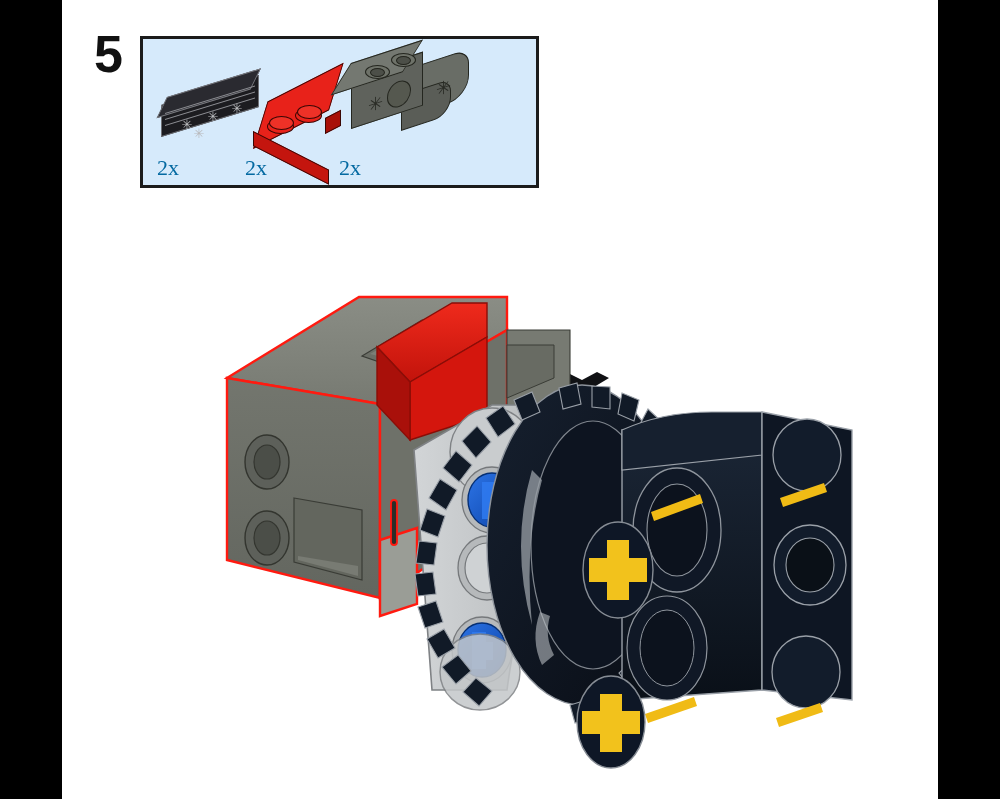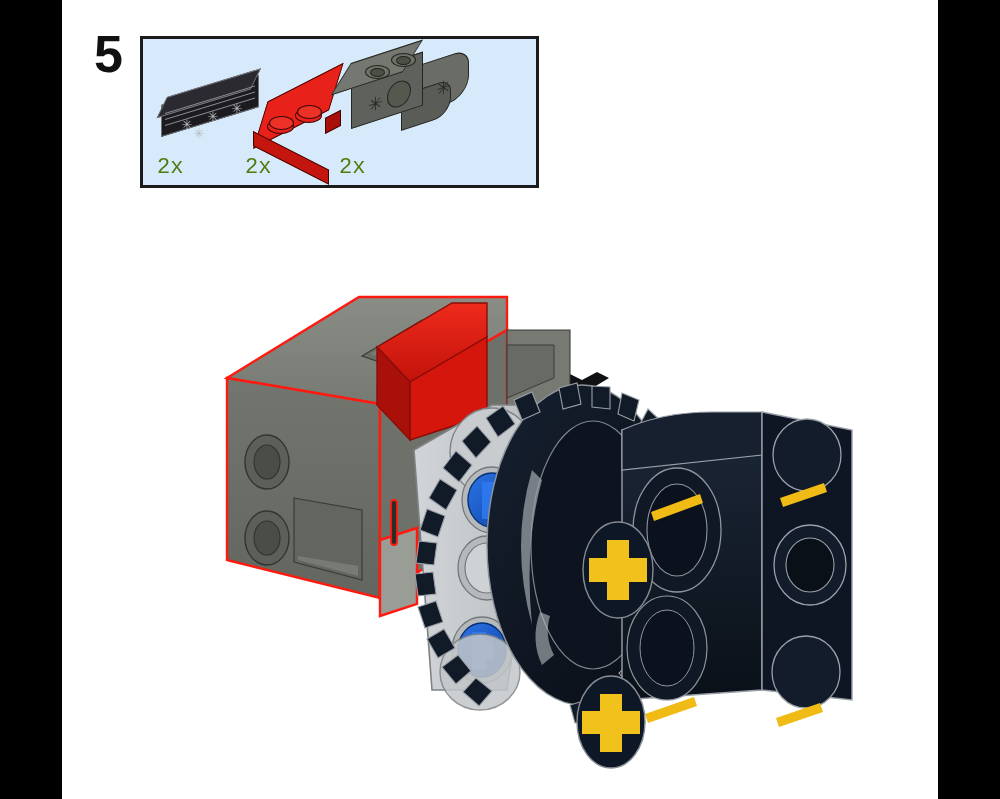--- a/index.html
+++ b/index.html
@@ -61,23 +61,23 @@
     background: #d6eafb;
     border: 3px solid #1b1b1b;
     box-sizing: border-box;
   }
   .part-slot {
     position: absolute;
     bottom: 6px;
   }
   .part-qty {
     font-size: 22px;
-    color: #4d7c0f;
+    color: #0369a1;
     line-height: 1;
-    font-family: Liberation Mono, monospace;
+    font-family: Liberation Serif, serif;
   }
   .part-art { position: relative; }
 
   
   .axle-wrap { width: 108px; height: 62px; position: relative; }
   .axle-body {
     position: absolute;
     left: 4px; top: 10px;
     width: 96px; height: 30px;
     background: #1c1c20;

